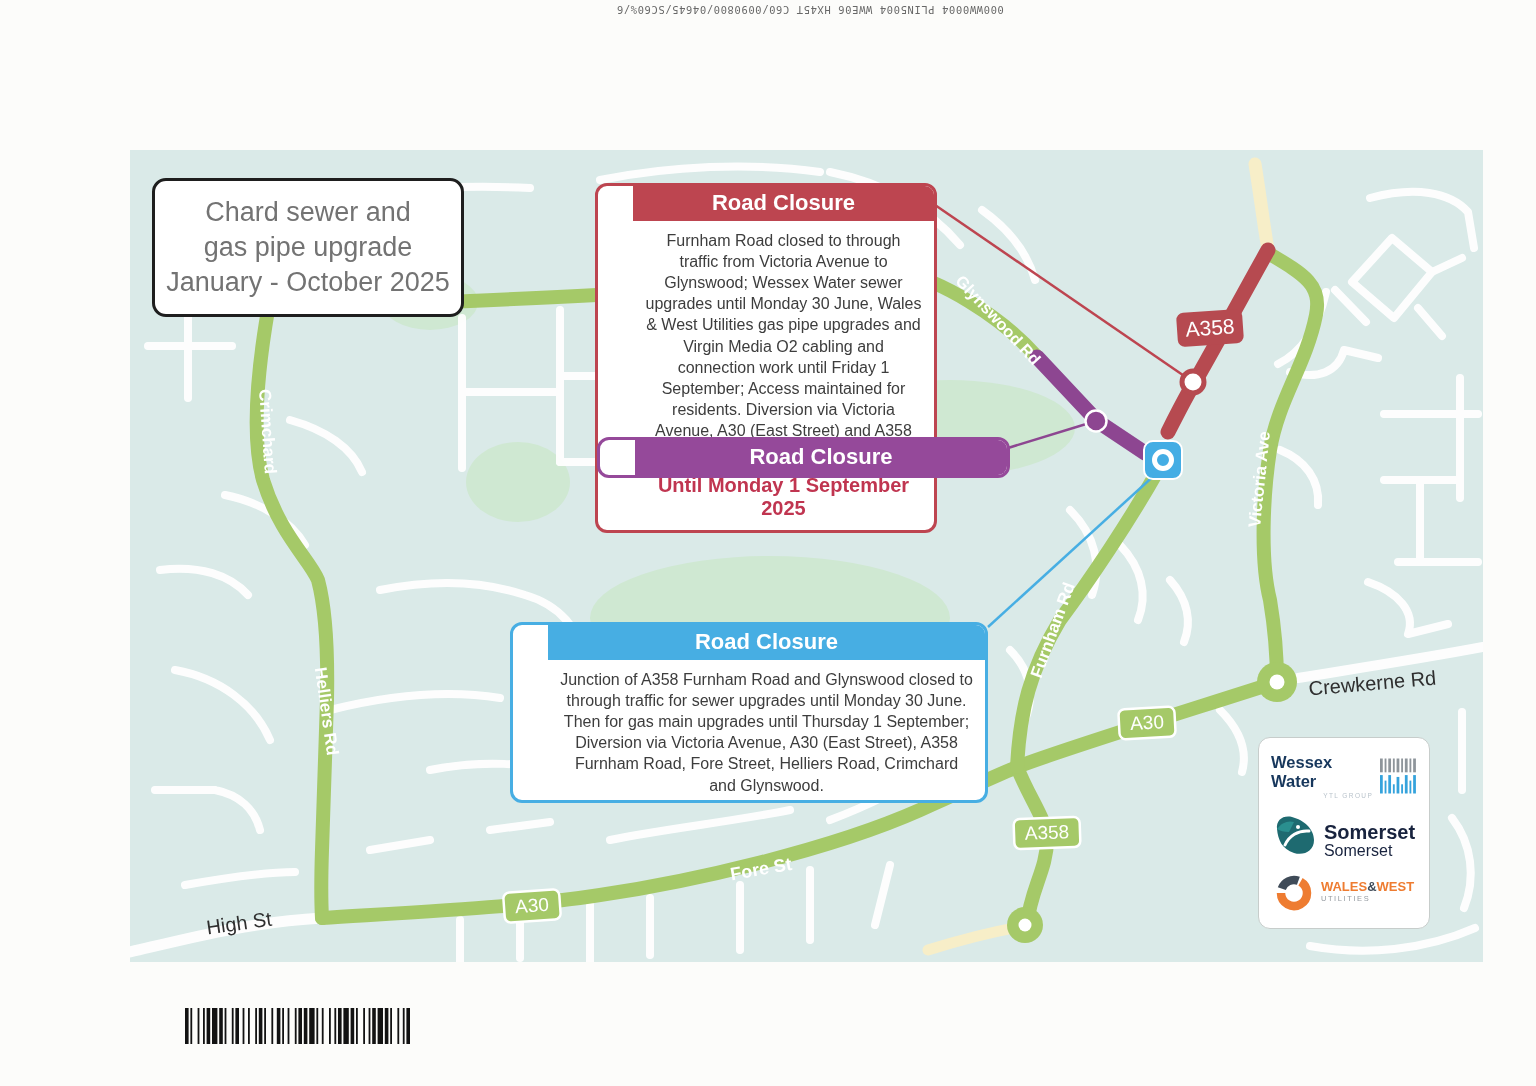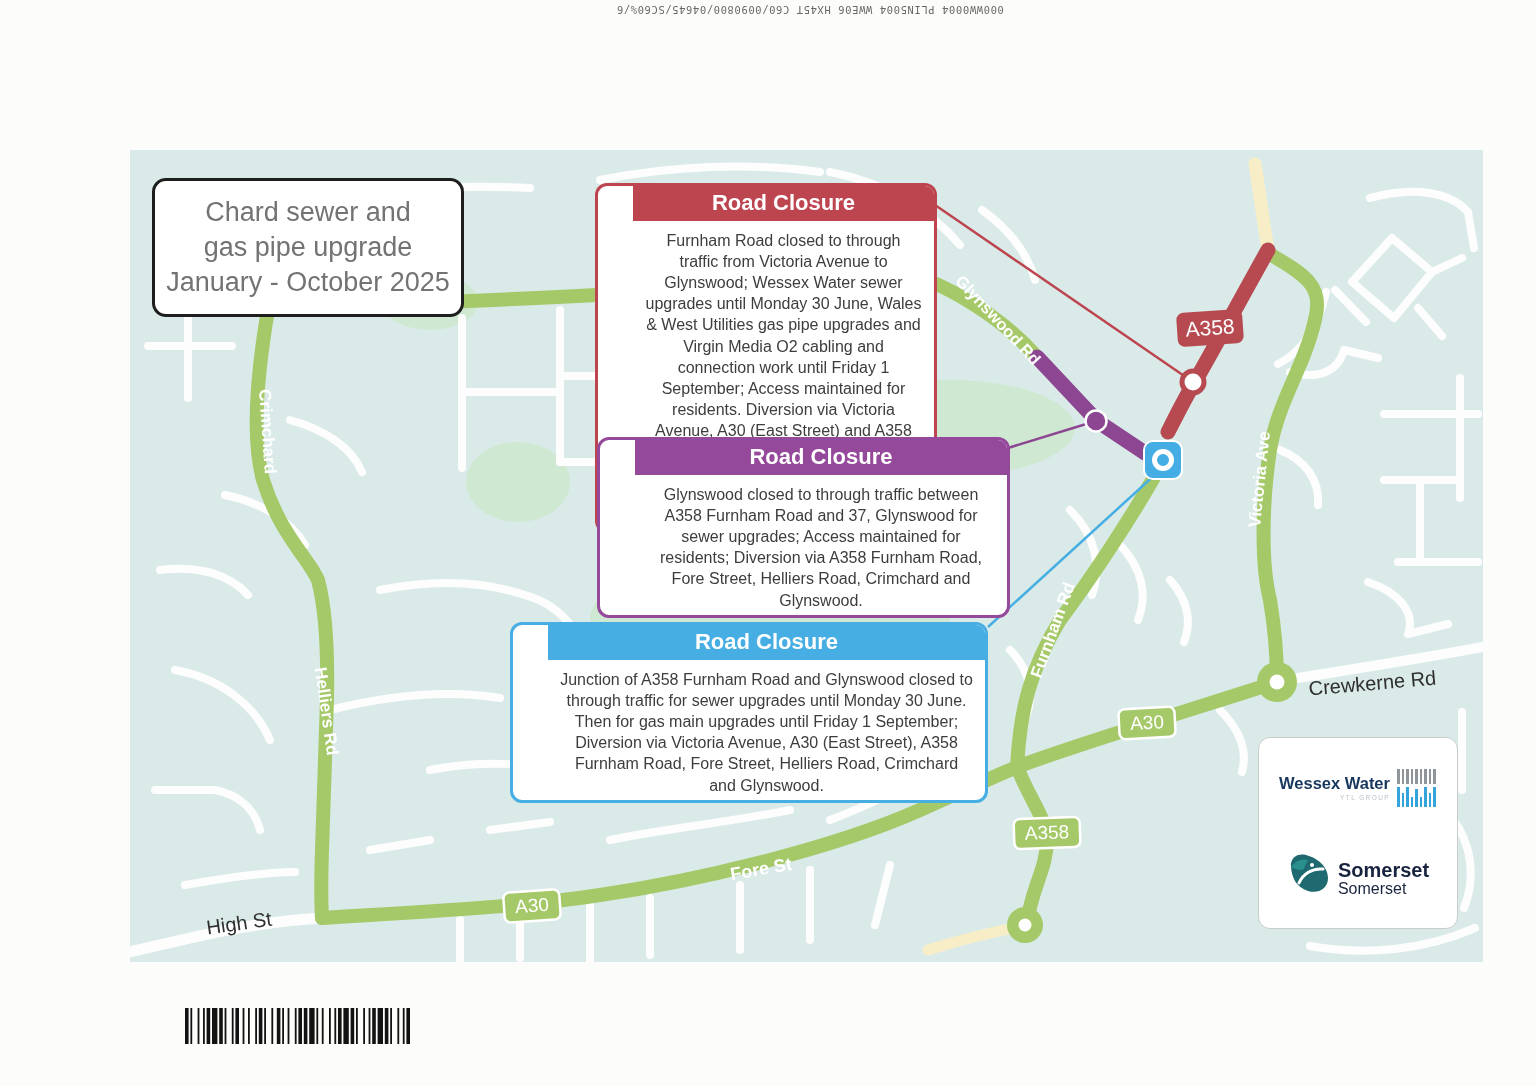--- a/index.html
+++ b/index.html
@@ -44,21 +44,21 @@
   .box-red .box-header{background:#bd4550;}
   .box-red .box-footer{color:#c03550;}
   .box-purple{left:467px;top:287px;width:413px;border:3px solid #95499a;}
   .box-purple .box-header{background:#95499a;}
   .box-purple .box-footer{color:#8f3f96;}
   .box-blue{left:380px;top:472px;width:478px;border:3px solid #47aee3;}
   .box-blue .box-header{background:#47aee3;}
   .box-blue .box-footer{color:#3ba4e0;}
 
   .logos-box{
-    left:1128px;top:587px;width:200px;height:192px;
+    left:1128px;top:587px;width:172px;height:192px;
     background:#fff;border:1.5px solid #c7cdcb;border-radius:12px;
     display:flex;flex-direction:column;justify-content:space-around;
     padding:10px 12px;
   }
   .logo-row{display:flex;align-items:center;justify-content:center;gap:7px;}
   .ww-text{display:flex;flex-direction:column;align-items:flex-end;}
   .ww-name{font-weight:bold;font-size:16.5px;color:#17375c;}
   .ww-sub{font-size:6.5px;color:#b9c3cb;letter-spacing:1.4px;margin-top:1px;}
   .sc-text{display:flex;flex-direction:column;align-items:flex-start;line-height:1.05;margin-top:12px;}
   .sc-name{font-weight:bold;font-size:20px;color:#18233e;}
@@ -217,26 +217,25 @@
 January - October 2025</div>
 
   <div class="overlay info-box box-red">
     <div class="box-header">Road Closure</div>
     <div class="box-body">Furnham Road closed to through traffic from Victoria Avenue to Glynswood; Wessex Water sewer upgrades until Monday 30 June, Wales &amp; West Utilities gas pipe upgrades and Virgin Media O2 cabling and connection work until Friday 1 September; Access maintained for residents. Diversion via Victoria Avenue, A30 (East Street) and A358 Furnham Road.</div>
     <div class="box-footer">Until Monday 1 September 2025</div>
   </div>
 
   <div class="overlay info-box box-purple">
     <div class="box-header">Road Closure</div>
-    <div class="box-body">Glynswood closed to through traffic between A358 Furnham Road and 37, Glynswood for sewer upgrades; Access maintained for residents; Diversion via A358 Furnham Road, Fore Street, Helliers Road, Crimchard and Glynswood.</div>
   </div>
 
   <div class="overlay info-box box-blue">
     <div class="box-header">Road Closure</div>
-    <div class="box-body">Junction of A358 Furnham Road and Glynswood closed to through traffic for sewer upgrades until Monday 30 June. Then for gas main upgrades until Friday 1 September; Diversion via Victoria Avenue, A30 (East Street), A358 Furnham Road, Fore Street, Helliers Road, Crimchard and Glynswood.</div>
+    <div class="box-body">Junction of A358 Furnham Road and Glynswood closed to through traffic for sewer upgrades until Monday 30 June. Then for gas main upgrades until Thursday 1 September; Diversion via Victoria Avenue, A30 (East Street), A358 Furnham Road, Fore Street, Helliers Road, Crimchard and Glynswood.</div>
   </div>
 
   <div class="overlay logos-box">
     <div class="logo-row">
       <div class="ww-text">
         <span class="ww-name">Wessex Water</span>
         <span class="ww-sub">YTL GROUP</span>
       </div>
       <svg width="40" height="38" viewBox="0 0 40 38">
         <g fill="#8e959b">
@@ -268,20 +267,32 @@
         <path d="M4,16 C3,7 10,2 19,4 C31,7 41,16 41,27 C41,38 31,43 21,40 C9,36 5,27 4,16 Z" fill="#1e6a70"></path>
         <path d="M4,16 C8,10 15,7 21,9 L16,19 C11,19 7,18 4,16 Z" fill="#2a8f8f"></path>
         <path d="M12,32 C16,23 25,17 36,18" stroke="#ffffff" stroke-width="3" fill="none" stroke-linecap="round"></path>
         <circle cx="25" cy="14" r="2" fill="#ffffff"></circle>
       </svg>
       <div class="sc-text">
         <span class="sc-name">Somerset</span>
         <span class="sc-sub">Somerset</span>
       </div>
     </div>
+    <div class="logo-row">
+      <svg width="40" height="42" viewBox="0 0 40 42">
+        <path d="M 26.5,10.7 A 13 13 0 1 1 7,22" stroke="#ee7c31" stroke-width="8.5" fill="none"></path>
+        <path d="M 7.8,17.6 A 13 13 0 0 1 24.4,9.8" stroke="#3f4b58" stroke-width="8.5" fill="none"></path>
+      </svg>
+      <div class="wwu-text">
+        <span class="wwu-name">
+          <span class="org">WALES</span><span class="amp">&amp;</span><span class="org">WEST</span>
+        </span>
+        <span class="wwu-sub">UTILITIES</span>
+      </div>
+    </div>
   </div>
 </div>
 
 <svg class="barcode" width="240" height="36">
   <g id="barcode-bars">
       <rect x="0" y="0" width="3.6" height="36" fill="#121212"></rect>
       <rect x="5.4" y="0" width="1.8" height="36" fill="#121212"></rect>
       <rect x="12.600000000000001" y="0" width="1.8" height="36" fill="#121212"></rect>
       <rect x="18.000000000000004" y="0" width="1.8" height="36" fill="#121212"></rect>
       <rect x="21.600000000000005" y="0" width="3.6" height="36" fill="#121212"></rect>

